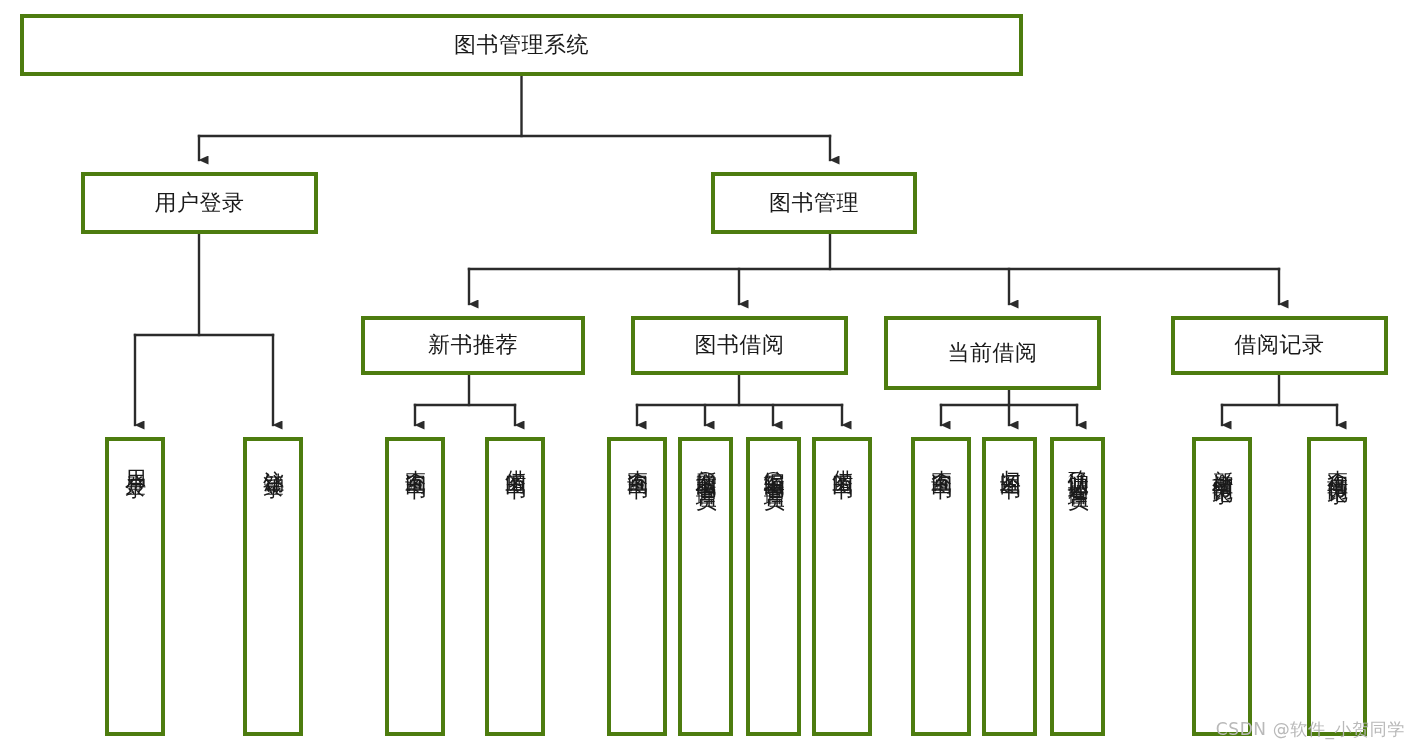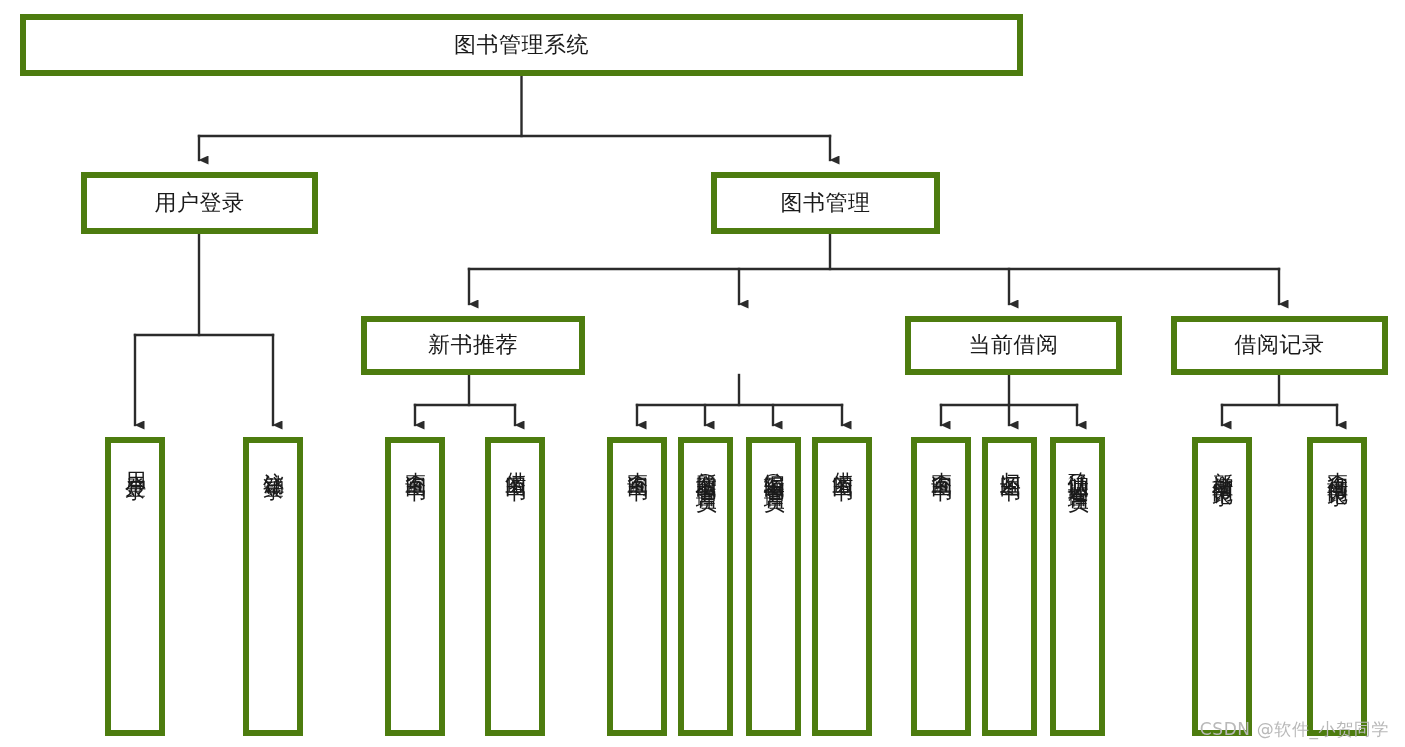--- a/index.html
+++ b/index.html
@@ -24,21 +24,21 @@
     left: 0;
     top: 0;
     width: 1405px;
     height: 747px;
     pointer-events: none;
   }
   .node {
     position: absolute;
     box-sizing: border-box;
     background: #ffffff;
-    border: 6px solid #4d7c0f;
+    border: 4px solid #4d7c0f;
     display: flex;
     align-items: center;
     justify-content: center;
     overflow: hidden;
   }
   .node-label {
     color: #1a1a1a;
     font-size: 21px;
     line-height: 1.12;
     letter-spacing: 0.5px;
@@ -59,21 +59,21 @@
     justify-content: center;
     padding-top: 12px;
   }
   .node.root .node-label,
   .node.level2 .node-label,
   .node.level3 .node-label {
     font-size: 22px;
   }
   #watermark {
     position: absolute;
-    right: 16px;
+    right: 0;
     bottom: 6px;
     font-size: 17px;
     color: #b9b9b9;
     letter-spacing: 0.6px;
     white-space: nowrap;
     user-select: none;
   }
 </style>
 </head>
 <body>
@@ -130,28 +130,31 @@
     </g>
   </svg>
 
   <div class="node root" style="left:20px; top:14px; width:1003px; height:62px;">
     <span class="node-label">图书管理系统</span>
   </div>
 
   <div class="node level2" style="left:81px; top:172px; width:237px; height:62px;">
     <span class="node-label">用户登录</span>
   </div>
-  <div class="node level2" style="left:711px; top:172px; width:229px; height:62px;font-family:Liberation Serif, serif;">
+  <div class="node level2" style="left:711px; top:172px; width:206px; height:62px;font-family:Liberation Serif, serif;">
     <span class="node-label">图书管理</span>
   </div>
 
   <div class="node level3" style="left:361px; top:316px; width:224px; height:59px;">
     <span class="node-label">新书推荐</span>
   </div>
-  <div class="node level3" style="left:905px; top:316px; width:217px; height:59px;">
+  <div class="node level3" style="left:631px; top:316px; width:217px; height:59px;">
+    <span class="node-label">图书借阅</span>
+  </div>
+  <div class="node level3" style="left:884px; top:316px; width:217px; height:74px;">
     <span class="node-label">当前借阅</span>
   </div>
   <div class="node level3" style="left:1171px; top:316px; width:217px; height:59px;justify-content:center;">
     <span class="node-label">借阅记录</span>
   </div>
 
   <div class="node leaf" style="left:105px; top:437px; width:60px; height:299px;">
     <span class="node-label">用户登录</span>
   </div>
   <div class="node leaf" style="left:243px; top:437px; width:60px; height:299px;">

